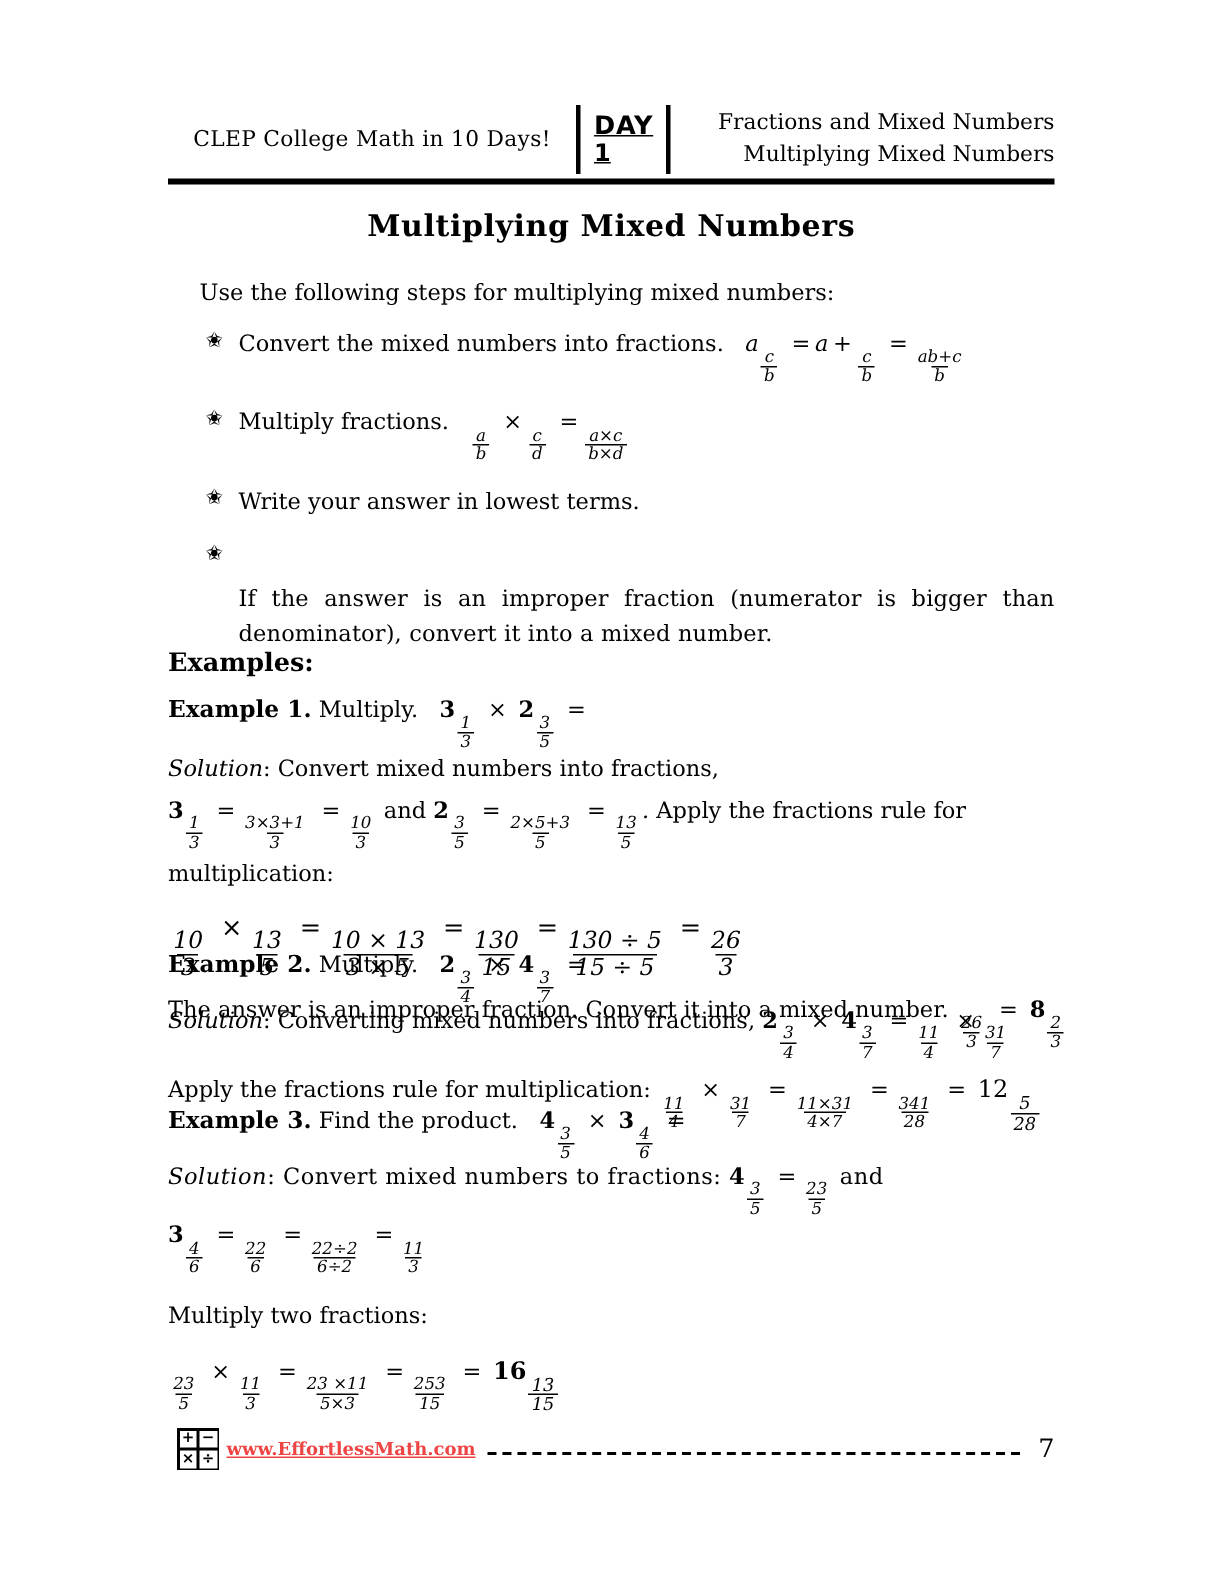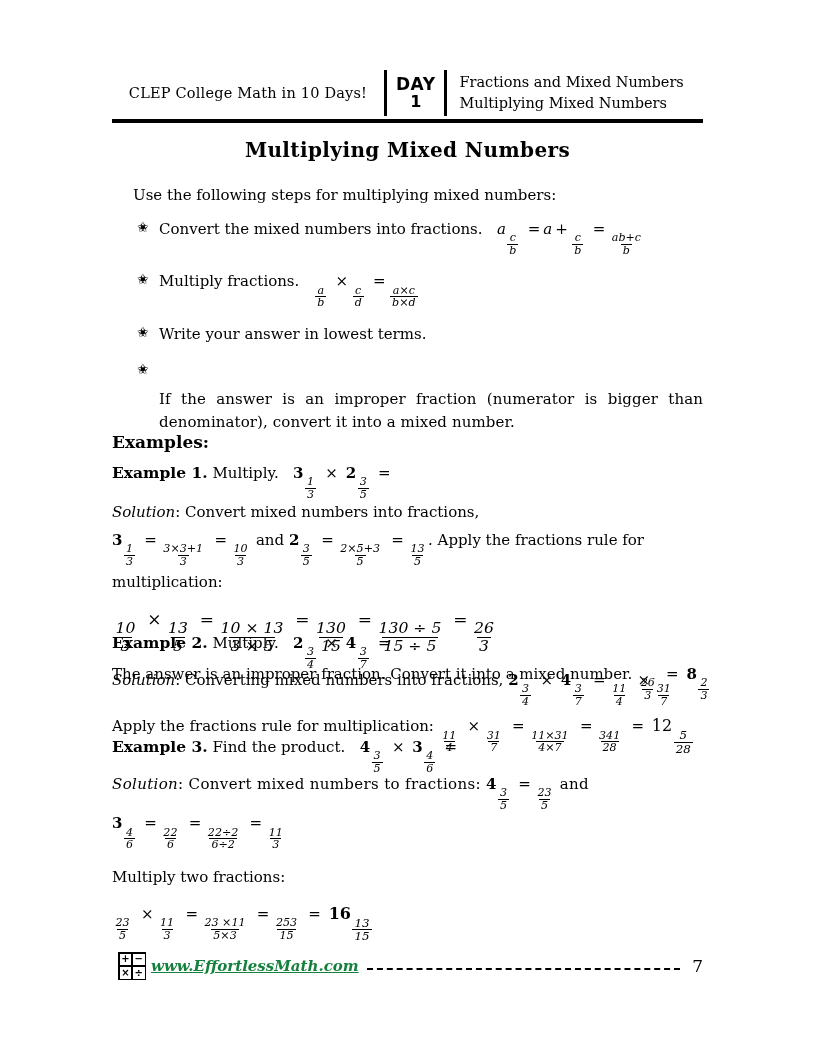--- a/index.html
+++ b/index.html
@@ -39,46 +39,47 @@
     align-items: center;
     justify-content: center;
     font-size: 14.5px;
     letter-spacing: 0.2px;
     white-space: nowrap;
   }
   .day-box {
     flex: 0 0 auto;
     display: flex;
     flex-direction: column;
-    align-items: center;
     justify-content: center;
     padding: 0 9px;
     border-left: 3.5px solid #000;
     border-right: 3.5px solid #000;
     line-height: 1.02;
+    text-decoration: underline;
   }
   .day-word {
     font-family: "DejaVu Sans", "Liberation Sans", sans-serif;
     font-weight: bold;
     font-size: 17px;
     letter-spacing: 0.5px;
   }
   .day-num {
     font-family: "DejaVu Sans", "Liberation Sans", sans-serif;
     font-weight: bold;
     font-size: 16px;
   }
   .header-right {
     flex: 1 1 auto;
     display: flex;
     flex-direction: column;
     justify-content: center;
     padding-left: 12px;
     font-size: 14.5px;
     line-height: 1.42;
+    text-align: right;
   }
   .header-rule {
     position: absolute;
     left: 112px;
     top: 119px;
     width: 591px;
     height: 3.5px;
     background: #000;
   }
 
@@ -218,24 +219,23 @@
     font-weight: bold;
     font-size: 10px;
     line-height: 1;
     display: flex;
     align-items: center;
     justify-content: center;
   }
   .site-link {
     flex: 0 0 auto;
     margin-left: 5px;
-    color: #15803d;
-    font-style: italic;
-    font-weight: bold;
-    font-size: 15px;
+    color: #ef4444;
+    font-weight: bold;
+    font-size: 12px;
     text-decoration: underline;
     white-space: nowrap;
   }
   .dashes {
     flex: 1 1 auto;
     margin: 4px 10px 0 8px;
     border-bottom: 2.6px dashed #000;
     height: 1px;
   }
   .pagenum {

